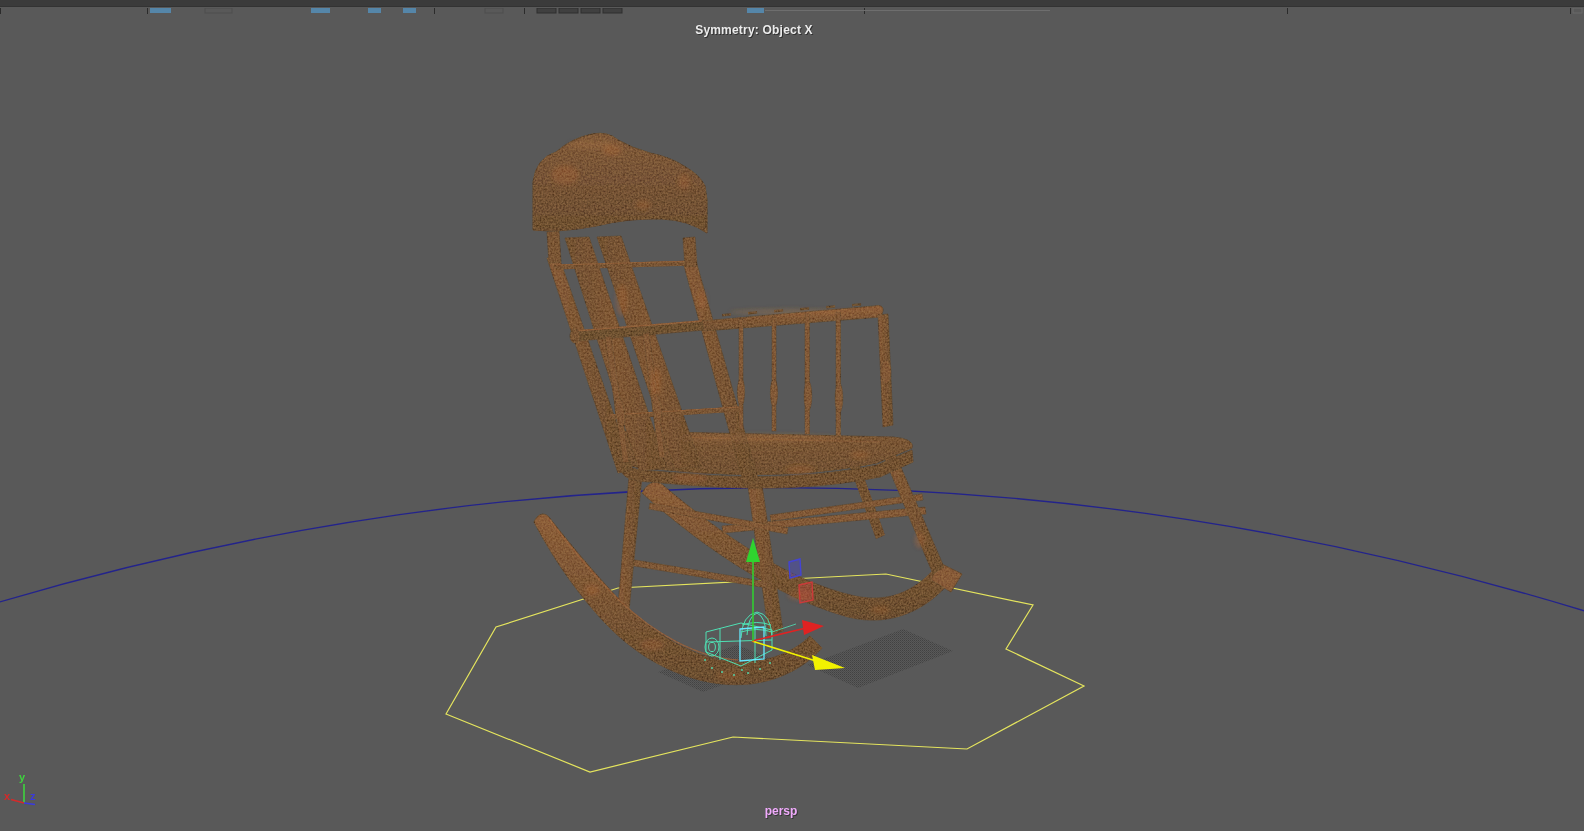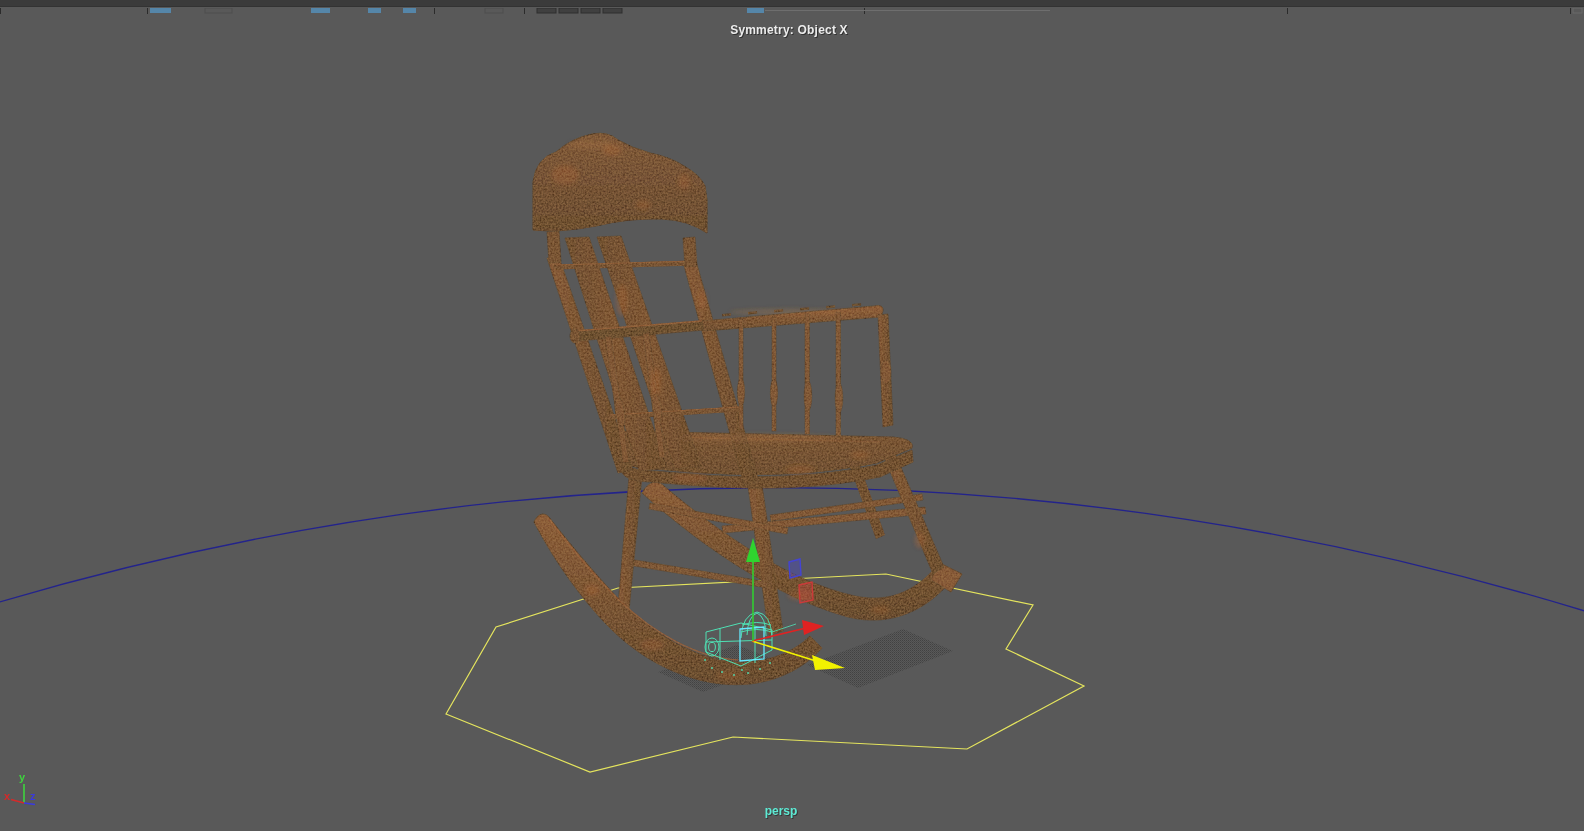--- a/index.html
+++ b/index.html
@@ -7,27 +7,27 @@
     position:relative;width:1584px;height:831px;overflow:hidden;
     background:#595959;font-family:"Liberation Sans",sans-serif;
     cursor:default;
   }
   
   .top-strip{
     position:absolute;left:0;top:0;width:1584px;height:6px;
     background:#3b3b3b;border-bottom:1px solid #333333;
   }
   .hud-symmetry{
-    position:absolute;top:23px;left:789px;transform:translateX(-50%);
+    position:absolute;top:23px;left:754px;transform:translateX(-50%);
     color:#ececec;font-size:12px;font-weight:bold;letter-spacing:.2px;
     text-shadow:1px 1px 0 rgba(0,0,0,.45);white-space:nowrap;
   }
   .persp-label{
     position:absolute;top:804px;left:781px;transform:translateX(-50%);
-    color:#5eead4;font-size:12px;font-weight:bold;
+    color:#f0abfc;font-size:12px;font-weight:bold;
     text-shadow:1px 1px 0 rgba(0,0,0,.4);white-space:nowrap;
   }
   svg text.axis{font-family:"Liberation Sans",sans-serif;font-size:11px;font-weight:bold;}
   .scene-svg{position:absolute;left:0;top:0;}
 </style>
 </head>
 <body>
 
 <div class="stage">
 

